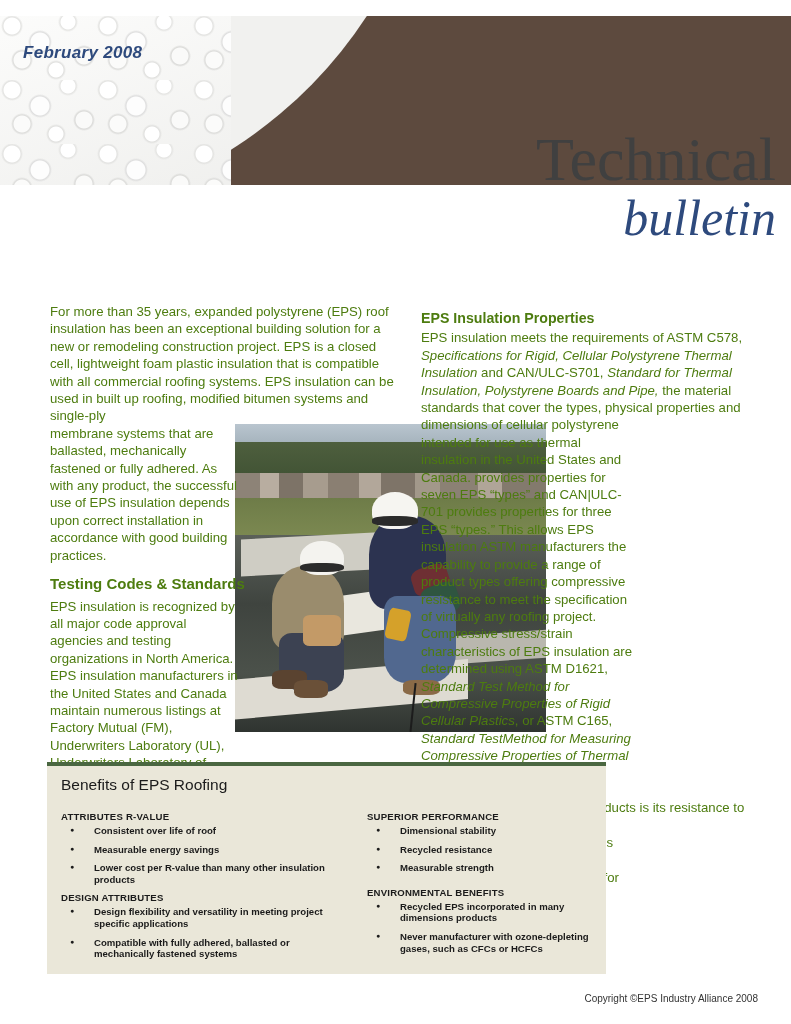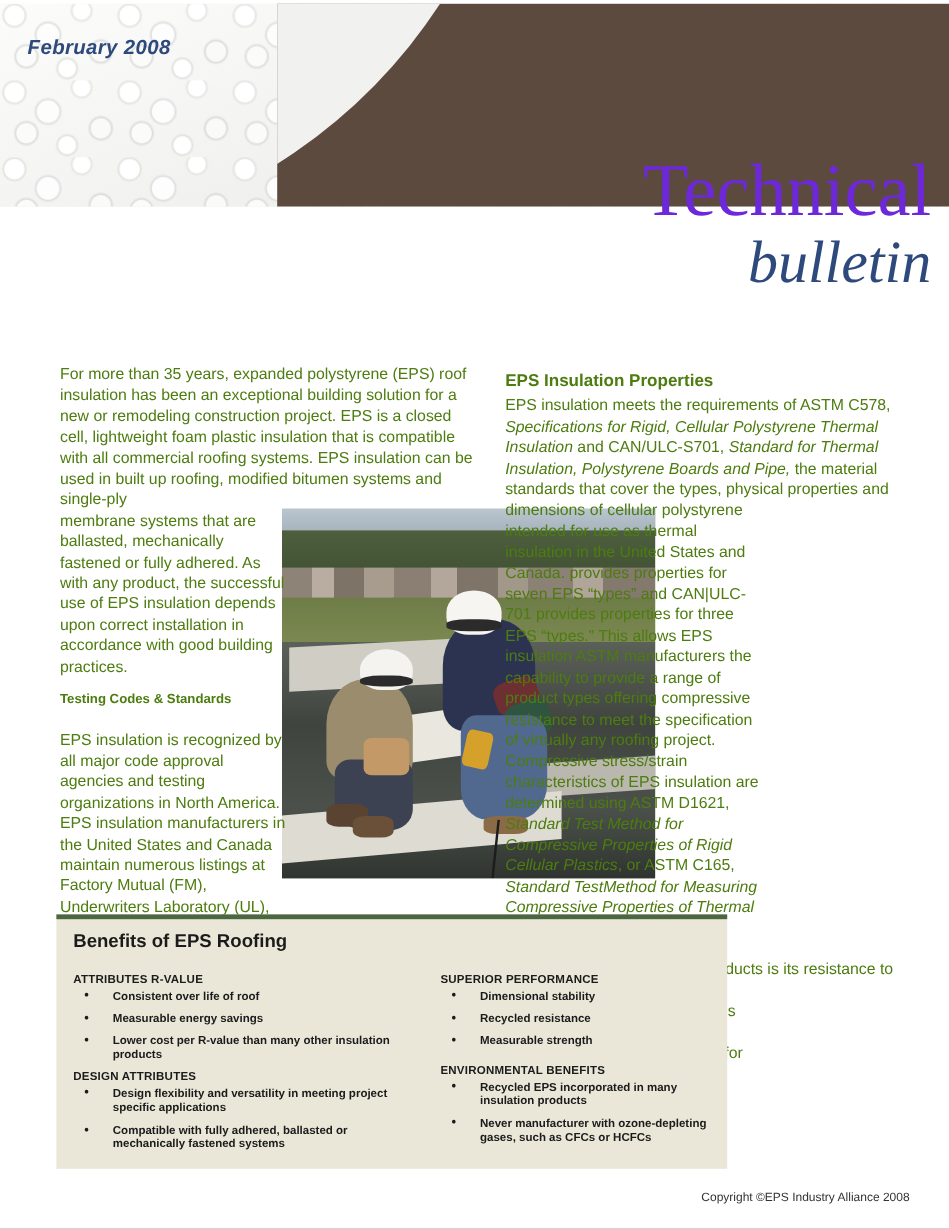--- a/index.html
+++ b/index.html
@@ -13,21 +13,21 @@
     height: 1024px;
     background: #ffffff;
     overflow: hidden;
     font-family: "Liberation Sans", sans-serif;
     color: #231f20;
   }
 
   
   .banner {
     position: absolute;
-    left: 0; top: 3px;
+    left: 0; top: 16px;
     width: 791px;
     height: 169px;
     overflow: hidden;
   }
   .foam {
     position: absolute;
     left: 0; top: 0;
     width: 791px; height: 197px;
     background-color: #f2f2f1;
     background-image:
@@ -71,21 +71,21 @@
     font-size: 17px;
     color: #2e4a7d;
     letter-spacing: 0.3px;
   }
   .word-technical {
     position: absolute;
     right: 15px; top: 128px;
     font-family: "Liberation Serif", serif;
     font-size: 62px;
     line-height: 62px;
-    color: #6d28d9;
+    color: #404040;
     letter-spacing: 0px;
   }
   .word-bulletin {
     position: absolute;
     right: 15px; top: 193px;
     font-family: "Liberation Serif", serif;
     font-style: italic;
     font-size: 50px;
     line-height: 50px;
     color: #2e4a7d;
@@ -103,23 +103,23 @@
   
   .col {
     position: absolute;
     font-size: 13.2px;
     line-height: 17.4px;
     color: #4d7c0f;
   }
   .col p { margin: 0; }
   .col .sub {
     font-weight: bold;
-    font-size: 11px;
+    font-size: 15px;
     margin-top: 11px;
-    margin-bottom: 15px;
+    margin-bottom: 5px;
     display: block;
   }
   .col i { font-style: italic; }
 
   .left-col {
     left: 50px; top: 303px;
     width: 345px;
   }
   .left-col .narrow { width: 190px; }
 
@@ -204,21 +204,21 @@
     left: 47px; top: 762px;
     width: 559px; height: 212px;
     background: #eae7d9;
     border-top: 4px solid #4a6741;
     box-sizing: border-box;
   }
   .benefits-title {
     position: absolute;
     left: 14px; top: 10px;
     font-size: 15.5px;
-    font-weight: bold;
+    font-weight: normal;
     color: #1b1b1b;
   }
   .ben-col { position: absolute; font-size: 9.6px; color: #1b1b1b; }
   .ben-left  { left: 14px;  top: 45px; width: 270px; }
   .ben-right { left: 320px; top: 45px; width: 232px; }
   .ben-head {
     font-weight: bold;
     font-size: 9.6px;
     letter-spacing: 0.2px;
     margin: 0 0 3px 0;
@@ -325,21 +325,21 @@
 
     <div class="ben-col ben-right">
       <p class="ben-head">SUPERIOR PERFORMANCE</p>
       <ul class="ben-list">
         <li>Dimensional stability</li>
         <li>Recycled resistance</li>
         <li>Measurable strength</li>
       </ul>
       <p class="ben-head spaced">ENVIRONMENTAL BENEFITS</p>
       <ul class="ben-list">
-        <li>Recycled EPS incorporated in many insulation products</li>
+        <li>Recycled EPS incorporated in many dimensions products</li>
         <li>Never manufacturer with ozone-depleting gases, such as CFCs or HCFCs</li>
       </ul>
     </div>
   </div>
 
   <div class="footer">Copyright ©EPS Industry Alliance 2008</div>
 
 </div>
 
 </body></html>

